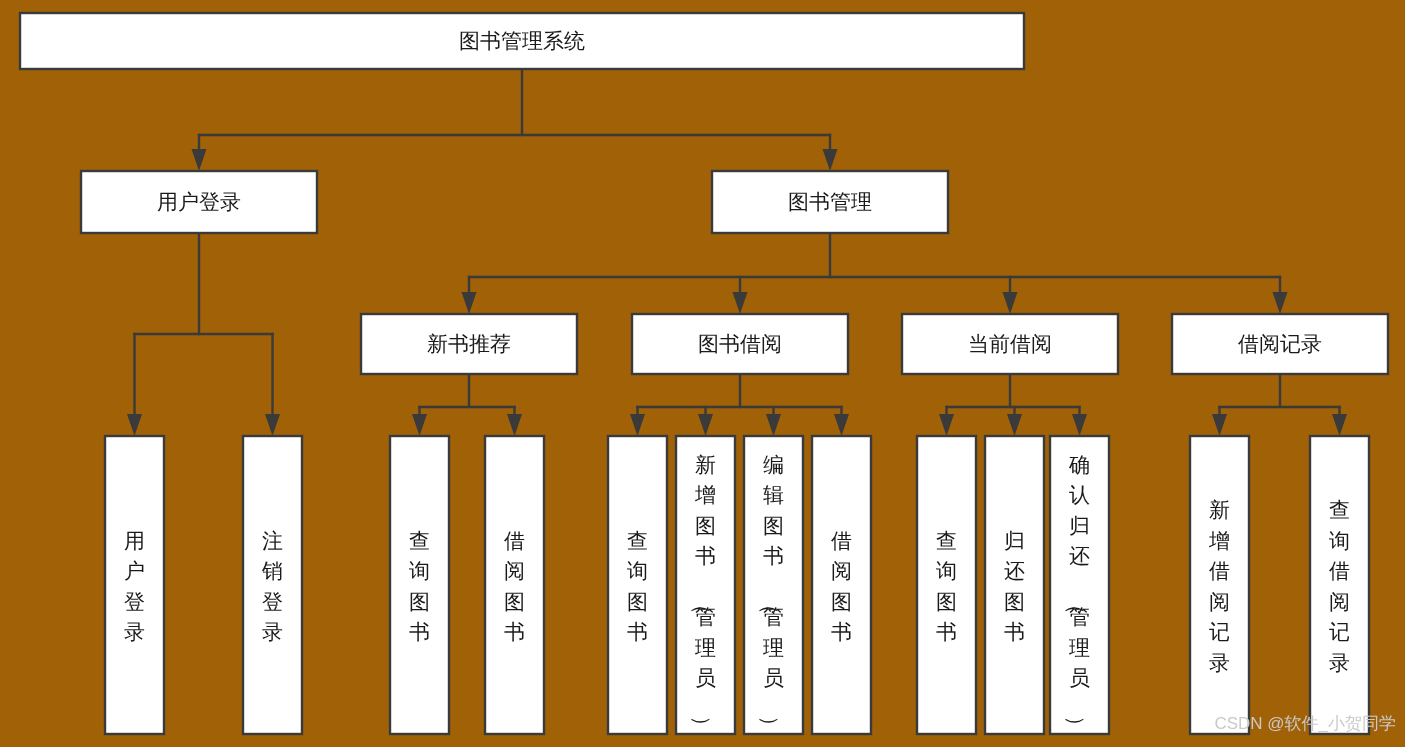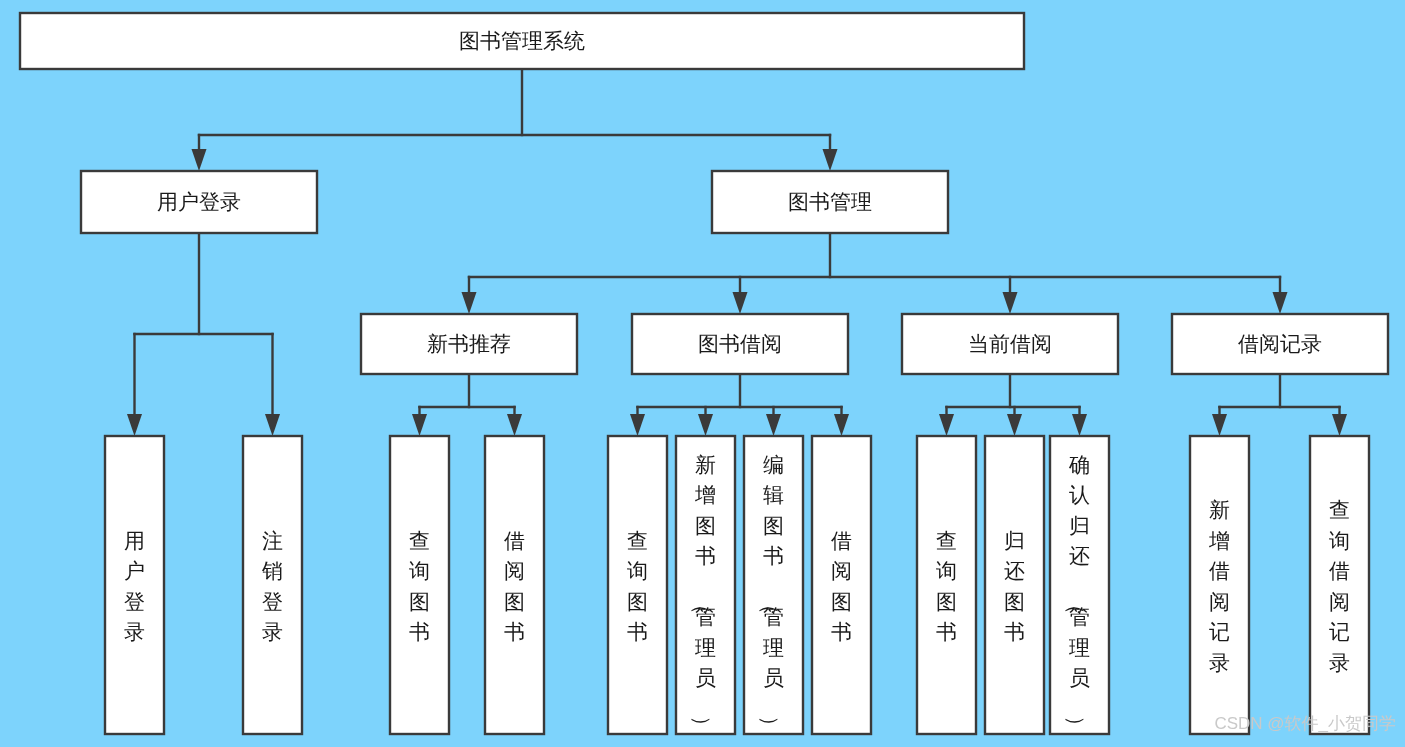--- a/index.html
+++ b/index.html
@@ -8,21 +8,21 @@
     padding: 0;
     background: #ffffff;
   }
   body {
     font-family: "Liberation Sans", "DejaVu Sans", sans-serif;
   }
   #diagram-root {
     position: relative;
     width: 1405px;
     height: 747px;
-    background: #7dd3fc;
+    background: #a16207;
     overflow: hidden;
   }
   svg.diagram-canvas {
     position: absolute;
     left: 0;
     top: 0;
     width: 1405px;
     height: 747px;
   }
   .node-box {

